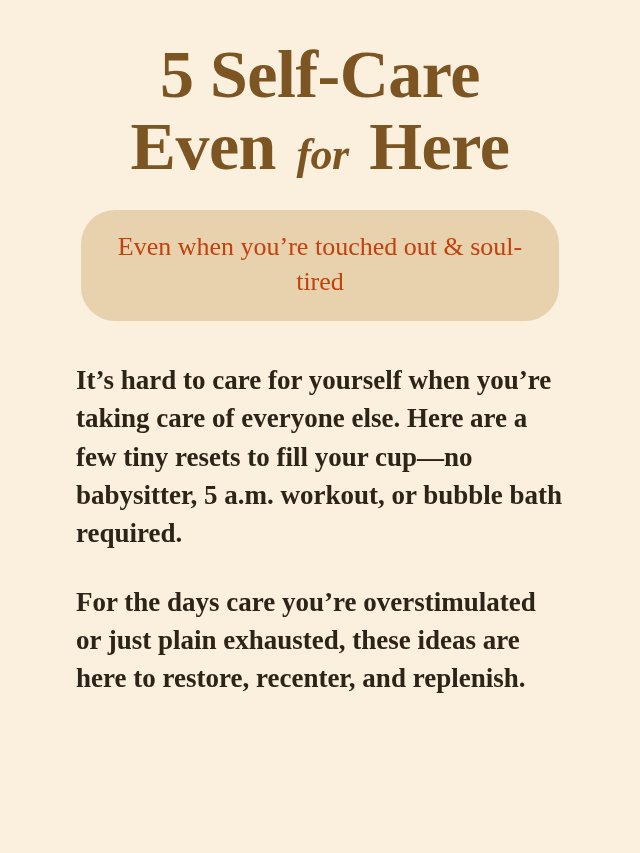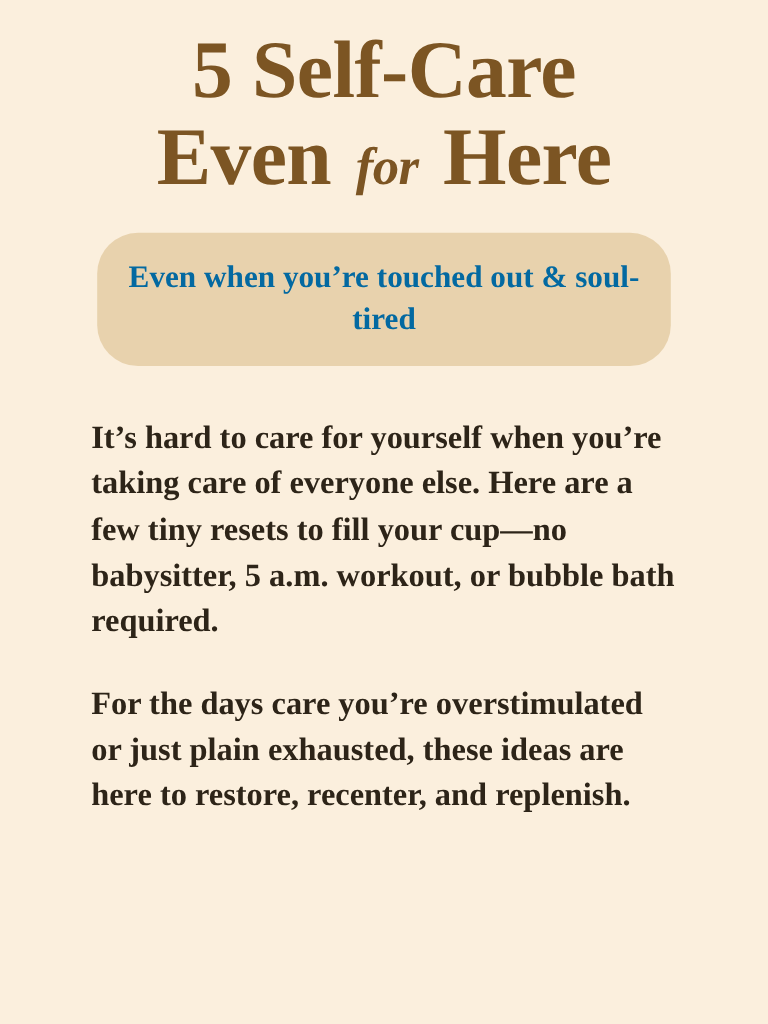--- a/index.html
+++ b/index.html
@@ -15,21 +15,21 @@
   }
   .page {
     position: relative;
     width: 640px;
     height: 853px;
     background: #fbefdd;
     box-sizing: border-box;
     padding: 0 52px;
   }
   .title-block {
-    padding-top: 20px;
+    padding-top: 36px;
     text-align: center;
   }
   .title-line {
     color: #7c5523;
     font-family: "Liberation Serif", serif;
     font-size: 68px;
     line-height: 1.12;
     font-weight: 700;
     letter-spacing: -0.5px;
     white-space: nowrap;
@@ -46,25 +46,25 @@
   .subtitle-pill {
     margin: 26px auto 0 auto;
     width: 478px;
     background: #e8d2ad;
     border-radius: 34px;
     padding: 20px 24px 22px 24px;
     box-sizing: border-box;
     text-align: center;
   }
   .subtitle-text {
-    color: #0369a1;
+    color: #c2410c;
     font-family: "Liberation Serif", serif;
     font-size: 26px;
     line-height: 1.32;
-    font-weight: 700;
+    font-weight: 400;
   }
   .body-block {
     margin-top: 40px;
     padding: 0 24px;
   }
   .body-par {
     color: #2d2418;
     font-family: "Liberation Serif", serif;
     font-size: 27px;
     line-height: 1.42;

